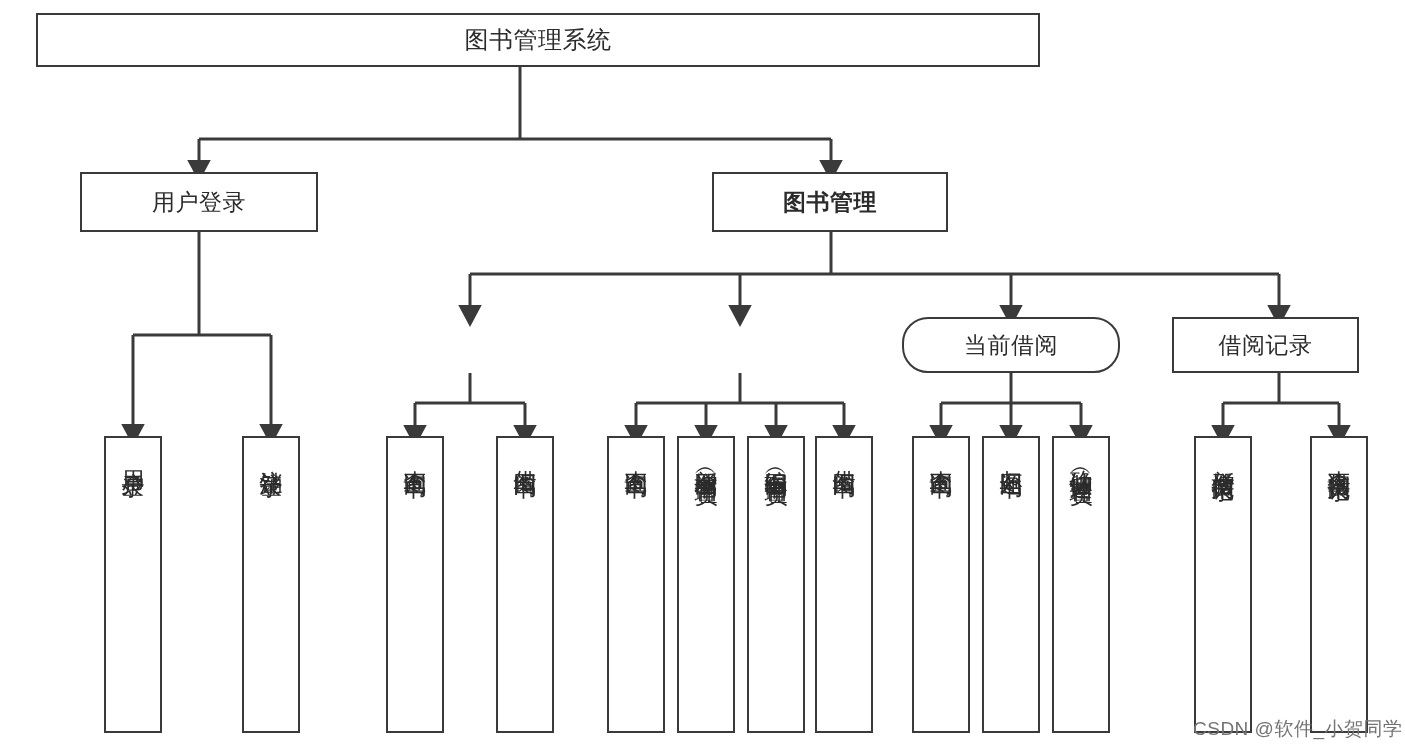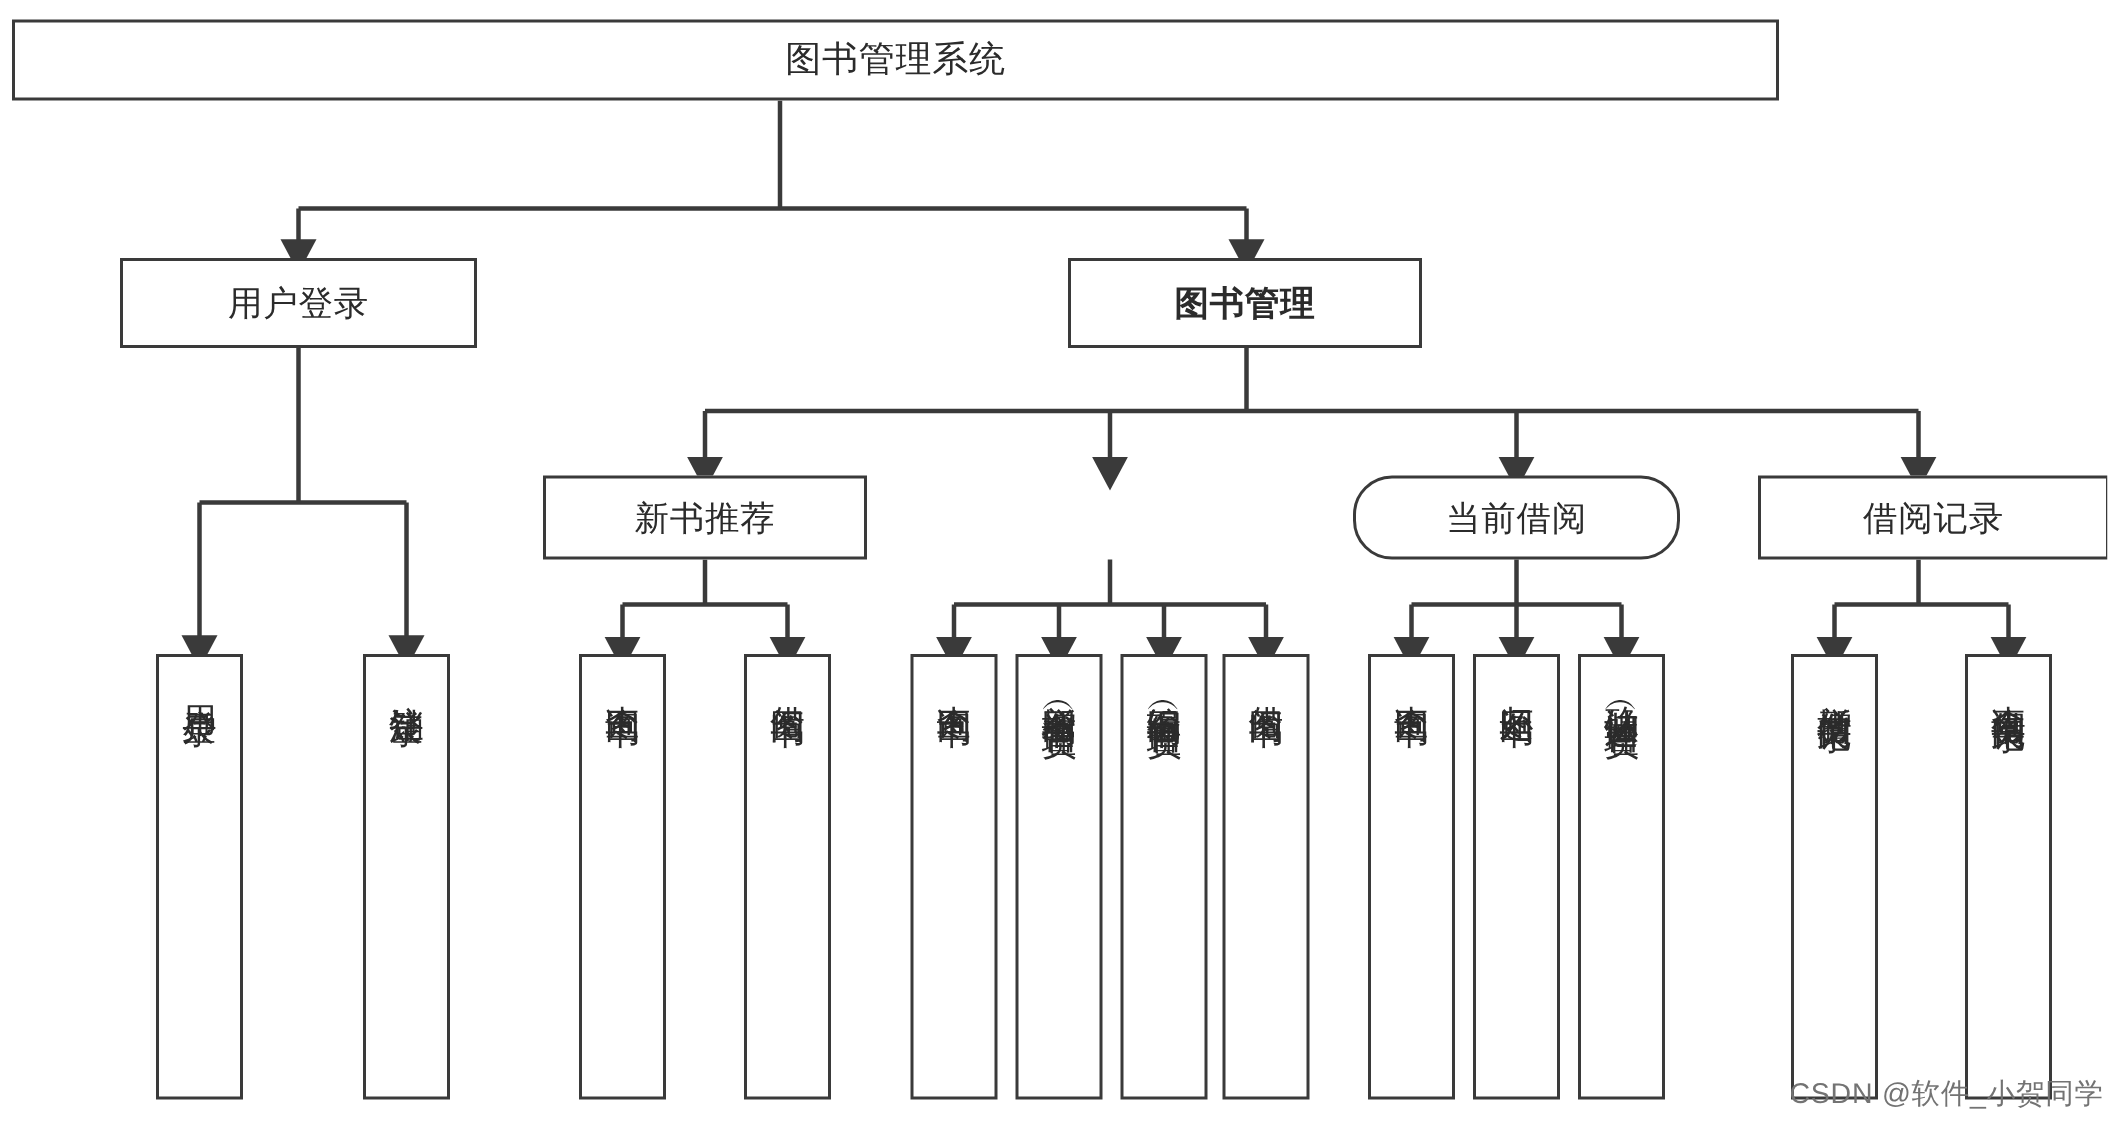--- a/index.html
+++ b/index.html
@@ -120,42 +120,39 @@
       <path d="M1011,403 L1011,429" marker-end="url(#arrow)"></path>
       <path d="M1081,403 L1081,429" marker-end="url(#arrow)"></path>
 
       <path d="M1279,373 L1279,403"></path>
       <path d="M1223,403 L1339,403"></path>
       <path d="M1223,403 L1223,429" marker-end="url(#arrow)"></path>
       <path d="M1339,403 L1339,429" marker-end="url(#arrow)"></path>
     </g>
   </svg>
 
-  <div class="node horiz root" style="left:8px; top:13px; width:1178px; height:54px;">
+  <div class="node horiz root" style="left:36px; top:13px; width:1004px; height:54px;">
     <span class="label">图书管理系统</span>
   </div>
 
   <div class="node horiz" style="left:80px; top:172px; width:238px; height:60px;">
     <span class="label">用户登录</span>
   </div>
 
   <div class="node horiz" style="left:712px; top:172px; width:236px; height:60px;font-weight:bold;">
     <span class="label">图书管理</span>
   </div>
 
-  <div class="node horiz" style="left:362px; top:317px; width:216px; height:56px;">
-    <span class="label">新书推荐</span>
-  </div>
 
 
   <div class="node horiz" style="left:902px; top:317px; width:218px; height:56px;border-radius:26px;">
     <span class="label">当前借阅</span>
   </div>
 
-  <div class="node horiz" style="left:1172px; top:317px; width:234px; height:56px;">
+  <div class="node horiz" style="left:1172px; top:317px; width:187px; height:56px;">
     <span class="label">借阅记录</span>
   </div>
 
   <div class="node vert" style="left:104px; top:436px; width:58px; height:297px;">
     <span class="label">用户登录</span>
   </div>
 
   <div class="node vert" style="left:242px; top:436px; width:58px; height:297px;">
     <span class="label">注销登录</span>
   </div>

